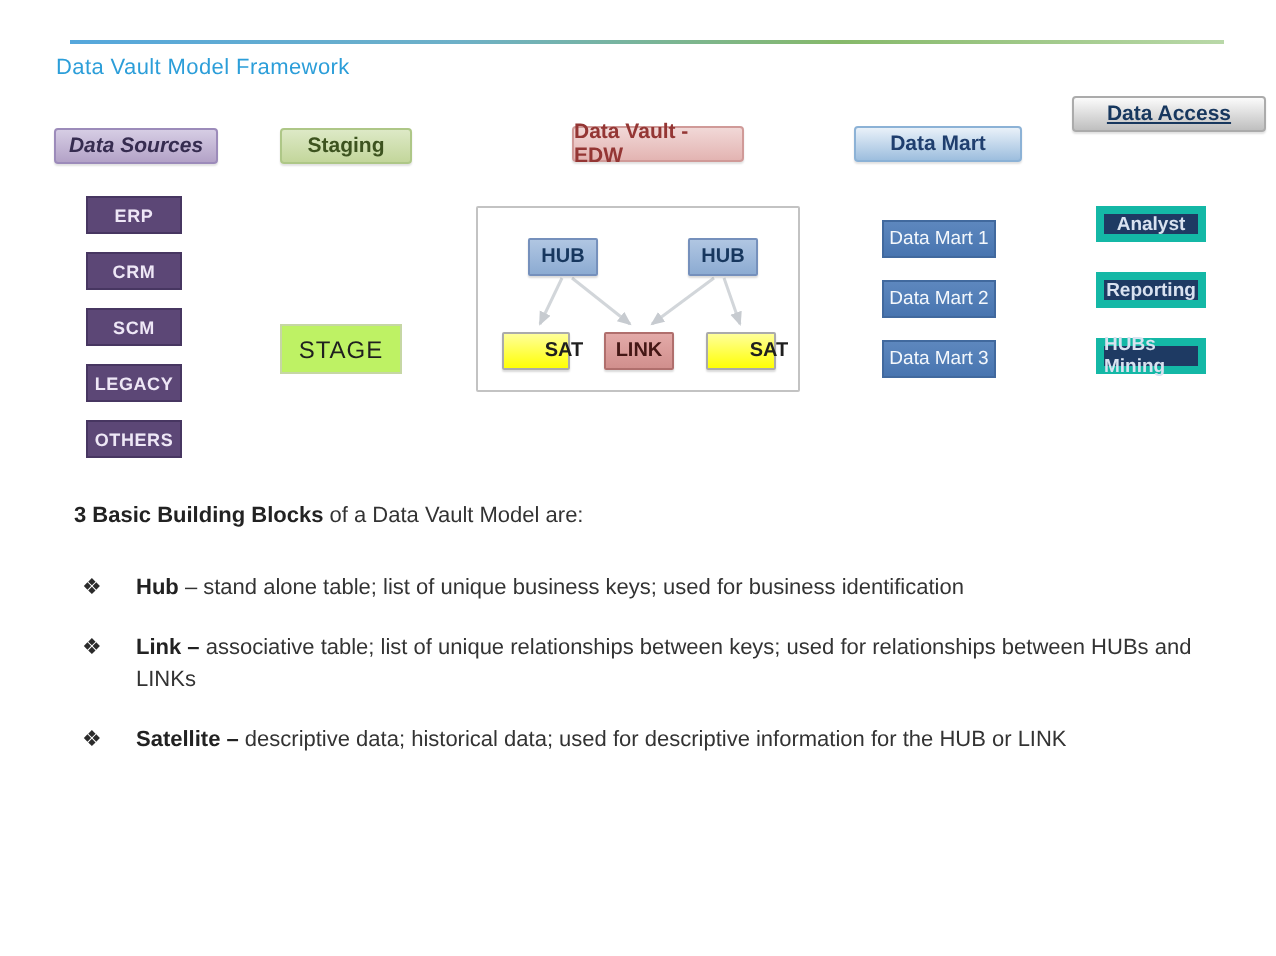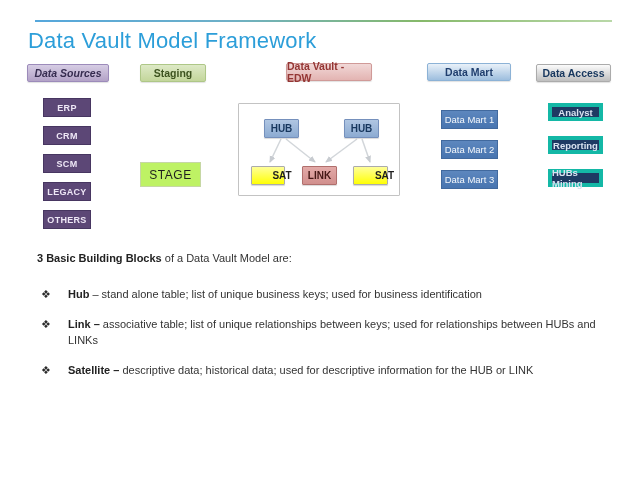--- a/index.html
+++ b/index.html
@@ -5,35 +5,35 @@
   html,body{margin:0;padding:0;background:#fff;}
   .slide{
     position:relative;width:638px;height:478px;background:#ffffff;overflow:hidden;
     font-family:"Liberation Sans",sans-serif;
   }
   .divider{
     position:absolute;left:35px;top:20px;width:577px;height:2px;
     background:linear-gradient(to right,#55a7dc,#6db0c8,#86b96a,#b9d8a8);
   }
   .title{
-    position:absolute;left:28px;top:28px;font-size:22px;font-weight:normal;
+    position:absolute;left:28px;top:28px;font-size:11px;font-weight:normal;
     color:#2c9ed9;letter-spacing:.2px;
   }
   
   .hdr{
     position:absolute;height:18px;border-radius:2px;border:1px solid;
     display:flex;align-items:center;justify-content:center;
     font-size:10.5px;font-weight:bold;box-sizing:border-box;
     box-shadow:0 1px 1px rgba(0,0,0,.12);
   }
   .hdr-sources{left:27px;top:64px;width:82px;background:linear-gradient(#d6cde4,#b3a2c7);border-color:#9c8bba;color:#362c50;font-style:italic;}
   .hdr-staging{left:140px;top:64px;width:66px;background:linear-gradient(#dde9c6,#c3d69b);border-color:#aec787;color:#3d531f;}
   .hdr-edw{left:286px;top:63px;width:86px;background:linear-gradient(#f1d8d7,#e3b4b2);border-color:#d09a98;color:#943634;}
   .hdr-mart{left:427px;top:63px;width:84px;background:linear-gradient(#e9f1f9,#9dbede);border-color:#8cb2d6;color:#1f3e6e;}
-  .hdr-access{left:536px;top:64px;width:75px;background:linear-gradient(#fbfbfb,#bfbfbf);border-color:#ababab;color:#17375e;}
+  .hdr-access{left:536px;top:48px;width:97px;background:linear-gradient(#fbfbfb,#bfbfbf);border-color:#ababab;color:#17375e;text-decoration:underline;}
   
   .sbox{
     position:absolute;left:43px;width:48px;height:19px;box-sizing:border-box;
     background:#5c4776;border:1px solid #473661;color:#eee7f6;
     display:flex;align-items:center;justify-content:center;
     font-size:9px;font-weight:bold;letter-spacing:.3px;
   }
   
   .stage{
     position:absolute;left:140px;top:162px;width:61px;height:25px;box-sizing:border-box;

